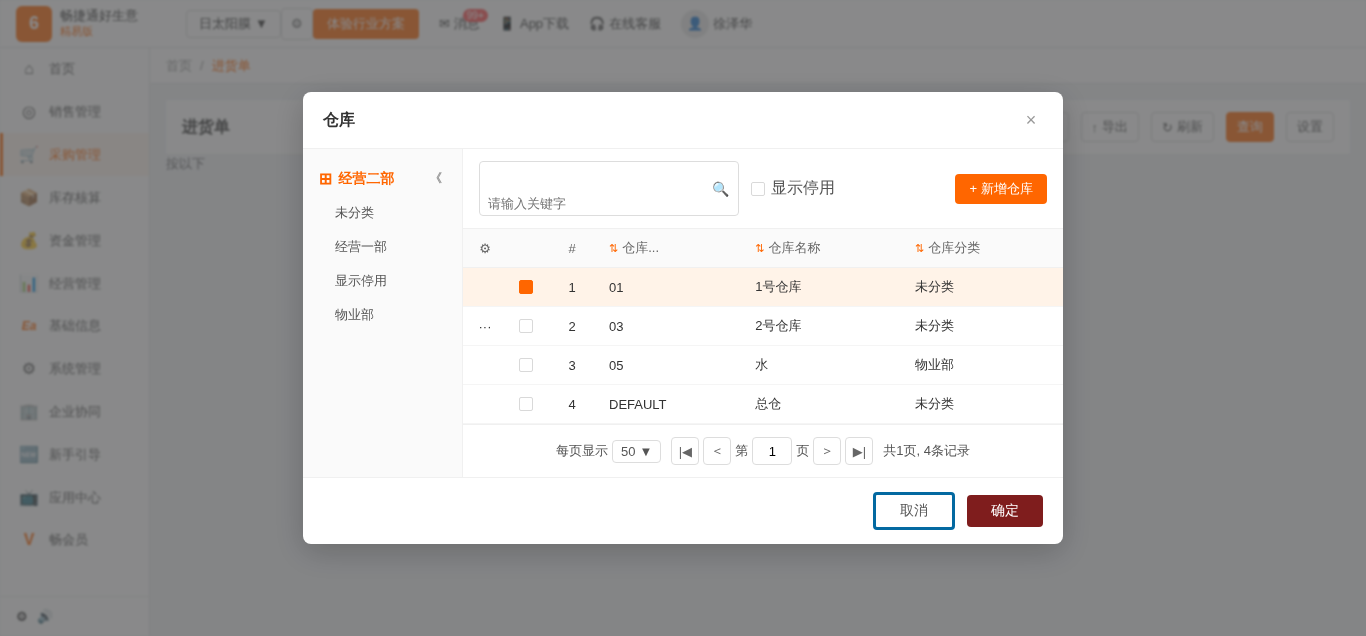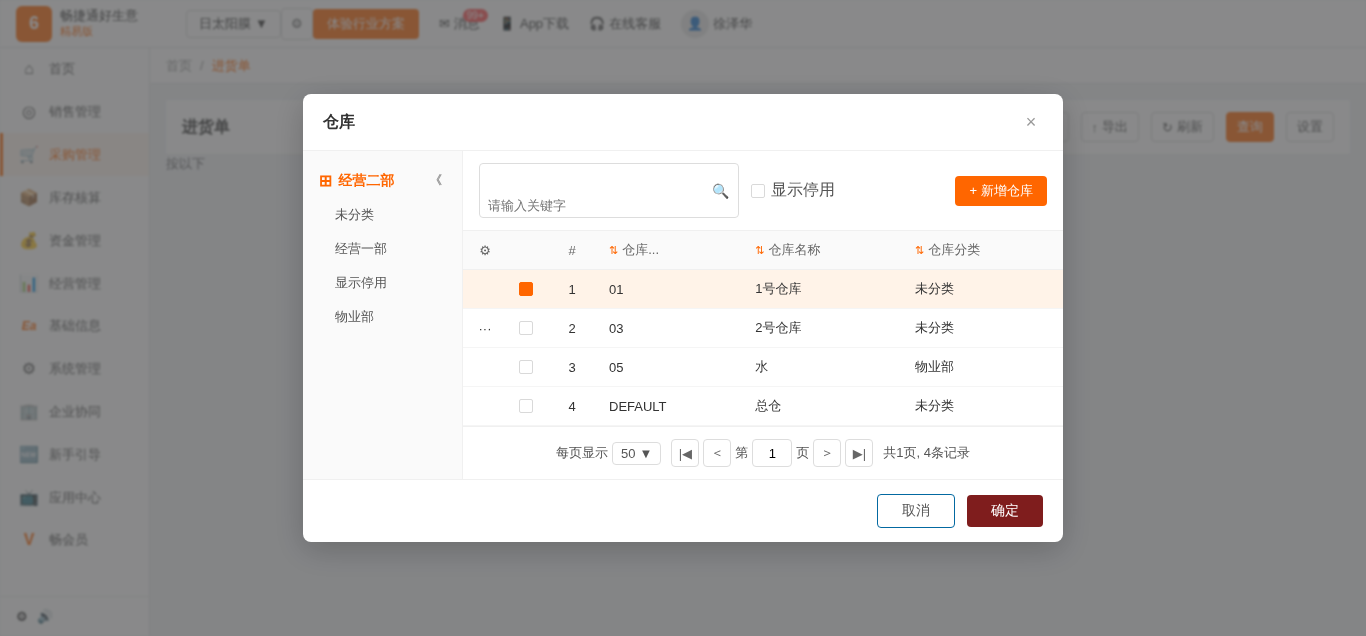--- a/index.html
+++ b/index.html
@@ -257,21 +257,21 @@
       border-radius: 4px; text-align: center; font-size: 13px; outline: none;
     }
 
     
     .modal-footer {
       display: flex; align-items: center; justify-content: flex-end;
       padding: 14px 20px; gap: 12px;
       border-top: 1px solid #f0f0f0;
     }
     .cancel-btn {
-      padding: 7px 24px; border: 1px solid #0369a1;
+      padding: 7px 24px; border: 3px solid #0369a1;
       border-radius: 4px; cursor: pointer;
       font-size: 14px; color: #555; background: #fff;
     }
     .confirm-btn {
       padding: 7px 24px; background: #7f1d1d;
       border: none; border-radius: 4px;
       cursor: pointer; font-size: 14px; color: #fff;
     }
 
     

